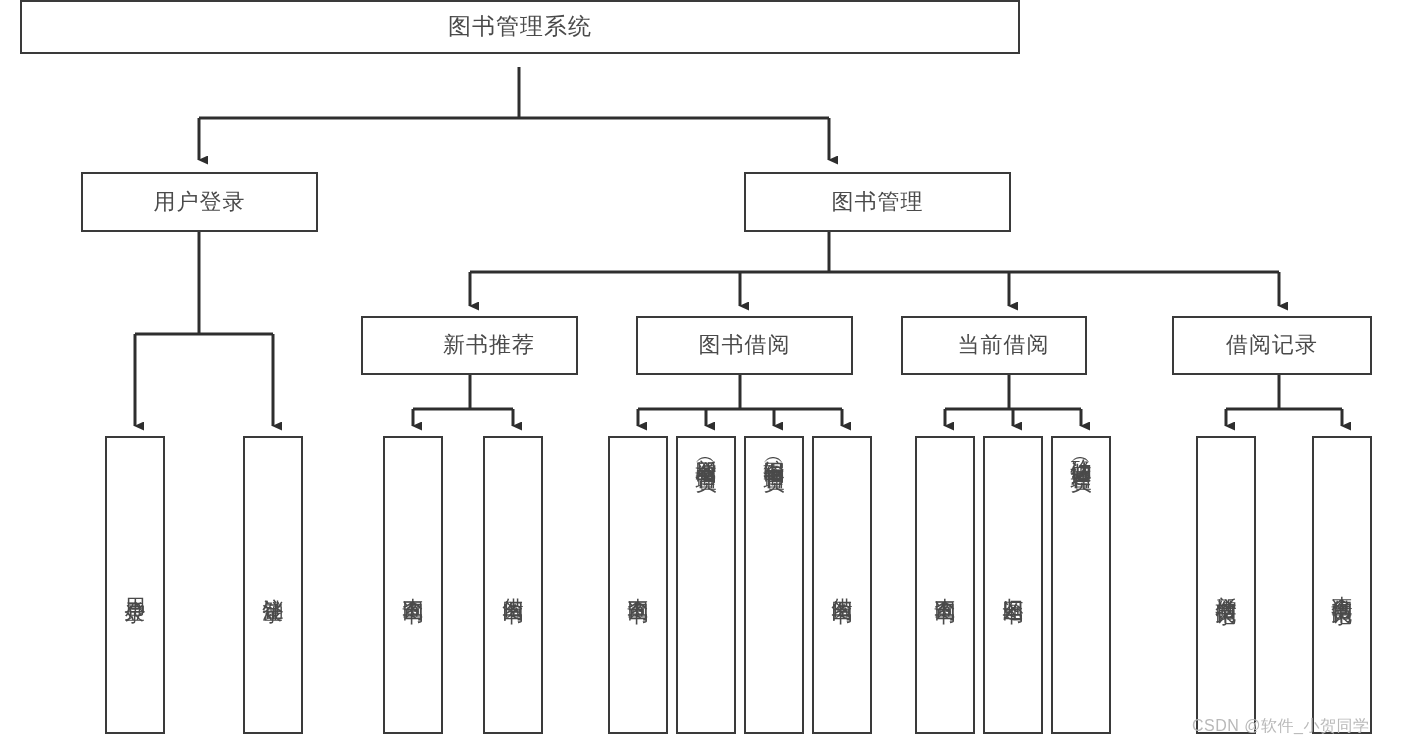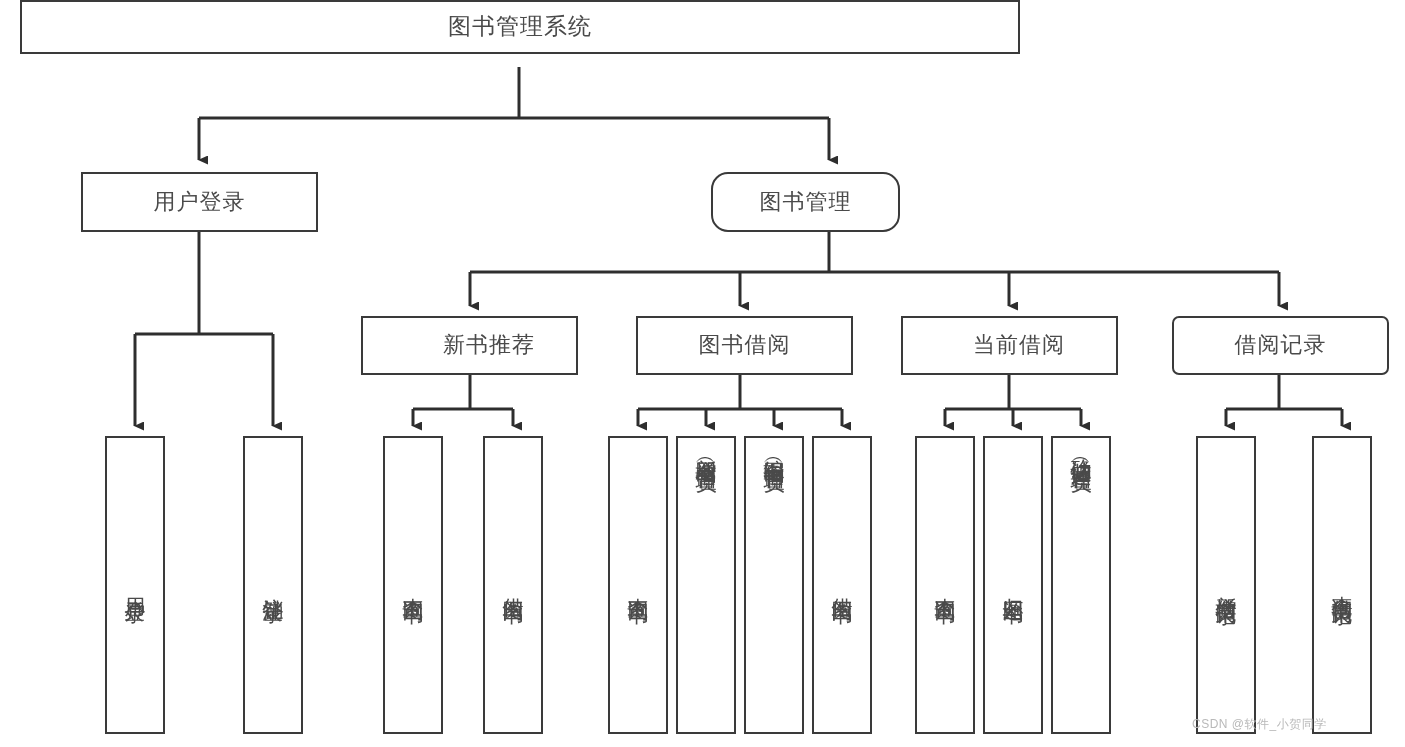--- a/index.html
+++ b/index.html
@@ -10,21 +10,21 @@
   .node{position:absolute;box-sizing:border-box;background:#ffffff;
         border:2.5px solid #3a3a3a;display:flex;align-items:center;
         justify-content:center;color:#4a4a4a;}
   .node .lbl{display:block;text-align:center;white-space:pre;}
   .h-node .lbl{font-size:22px;line-height:1.2;letter-spacing:1px;}
   .root .lbl{font-size:23px;}
   .v-node{align-items:flex-start;justify-content:center;padding-top:4px;}
   .v-node .lbl{writing-mode:vertical-rl;text-orientation:upright;
                font-size:21px;line-height:1.15;letter-spacing:2px;}
   .v-node.mid{align-items:center;padding-top:0;}
-  .watermark{position:absolute;color:#b9b9b9;font-size:12px;
+  .watermark{position:absolute;color:#b9b9b9;font-size:16px;
              letter-spacing:0.5px;white-space:nowrap;}
 </style>
 </head>
 <body>
 
 <div id="stage">
 
   <svg class="wires" viewBox="0 0 1405 747">
     <defs>
       <marker id="arw" markerWidth="9" markerHeight="10" refX="4.5" refY="9" orient="auto" markerUnits="userSpaceOnUse">
@@ -75,34 +75,34 @@
     </g>
   </svg>
 
   <div class="node h-node root" style="left:20px;top:0;width:1000px;height:54px;">
     <span class="lbl">图书管理系统</span>
   </div>
 
   <div class="node h-node" style="left:81px;top:172px;width:237px;height:60px;">
     <span class="lbl">用户登录</span>
   </div>
-  <div class="node h-node" style="left:711px;top:172px;width:189px;height:60px;border-radius:17px;">
+  <div class="node h-node" style="left:744px;top:172px;width:267px;height:60px;">
     <span class="lbl">图书管理</span>
   </div>
 
   <div class="node h-node" style="left:361px;top:316px;width:217px;height:59px;padding-left:39px;">
     <span class="lbl">新书推荐</span>
   </div>
   <div class="node h-node" style="left:636px;top:316px;width:217px;height:59px;">
     <span class="lbl">图书借阅</span>
   </div>
-  <div class="node h-node" style="left:901px;top:316px;width:217px;height:59px;padding-left:19px;">
+  <div class="node h-node" style="left:901px;top:316px;width:186px;height:59px;padding-left:19px;">
     <span class="lbl">当前借阅</span>
   </div>
-  <div class="node h-node" style="left:1172px;top:316px;width:217px;height:59px;border-radius:7px;">
+  <div class="node h-node" style="left:1172px;top:316px;width:200px;height:59px;">
     <span class="lbl">借阅记录</span>
   </div>
 
   <div class="node v-node mid" style="left:105px;top:436px;width:60px;height:298px;">
     <span class="lbl">用户登录</span>
   </div>
   <div class="node v-node mid" style="left:243px;top:436px;width:60px;height:298px;">
     <span class="lbl">注销登录</span>
   </div>
 

